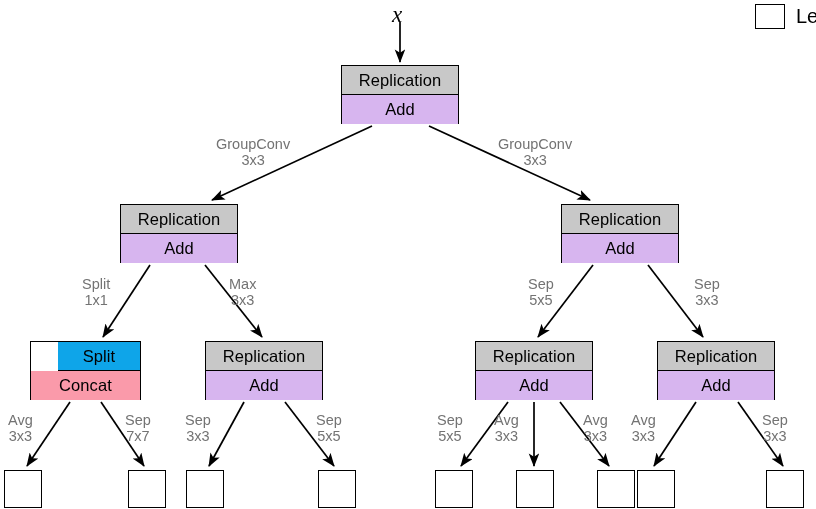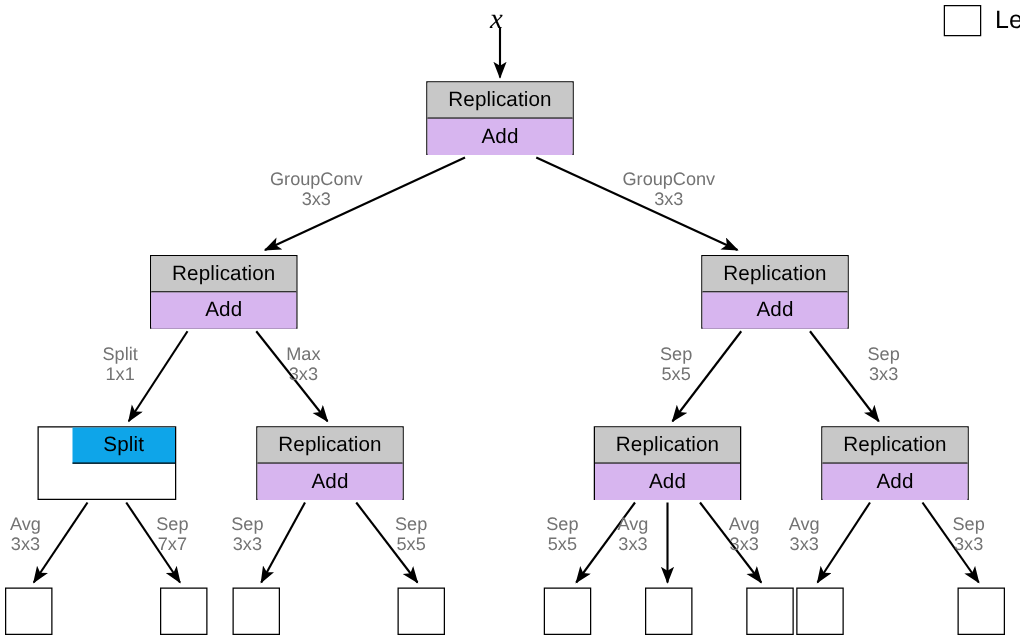--- a/index.html
+++ b/index.html
@@ -71,20 +71,21 @@
       <div class="node" style="left: 120px; top: 204px; width: 118px; height: 59px;">
         <div class="row top" style="background: rgb(200, 200, 200);">Replication</div>
         <div class="row bot" style="background: rgb(215, 181, 239);">Add</div>
       </div>
       <div class="node" style="left: 561px; top: 204px; width: 118px; height: 59px;">
         <div class="row top" style="background: rgb(200, 200, 200);">Replication</div>
         <div class="row bot" style="background: rgb(215, 181, 239);">Add</div>
       </div>
       <div class="node" style="left: 30px; top: 341px; width: 111px; height: 59px;">
         <div class="row top" style="background: #0ea5e9; margin-left: 27px;">Split</div>
+        <div class="row bot" style="background: rgb(250, 154, 170);">Concat</div>
       </div>
       <div class="node" style="left: 205px; top: 341px; width: 118px; height: 59px;">
         <div class="row top" style="background: rgb(200, 200, 200);">Replication</div>
         <div class="row bot" style="background: rgb(215, 181, 239);">Add</div>
       </div>
       <div class="node" style="left: 475px; top: 341px; width: 118px; height: 59px;">
         <div class="row top" style="background: rgb(200, 200, 200);">Replication</div>
         <div class="row bot" style="background: rgb(215, 181, 239);">Add</div>
       </div>
       <div class="node" style="left: 657px; top: 341px; width: 118px; height: 59px;">

